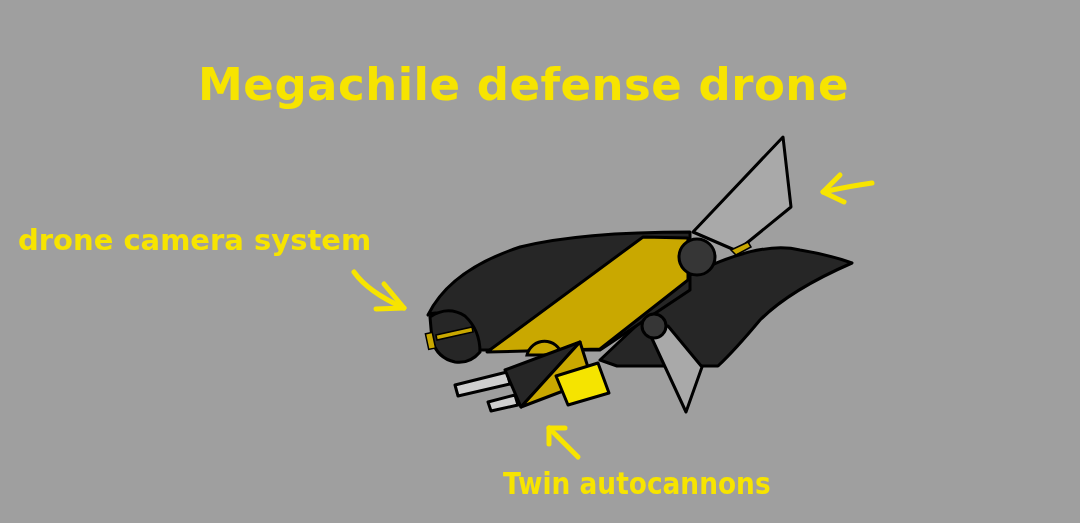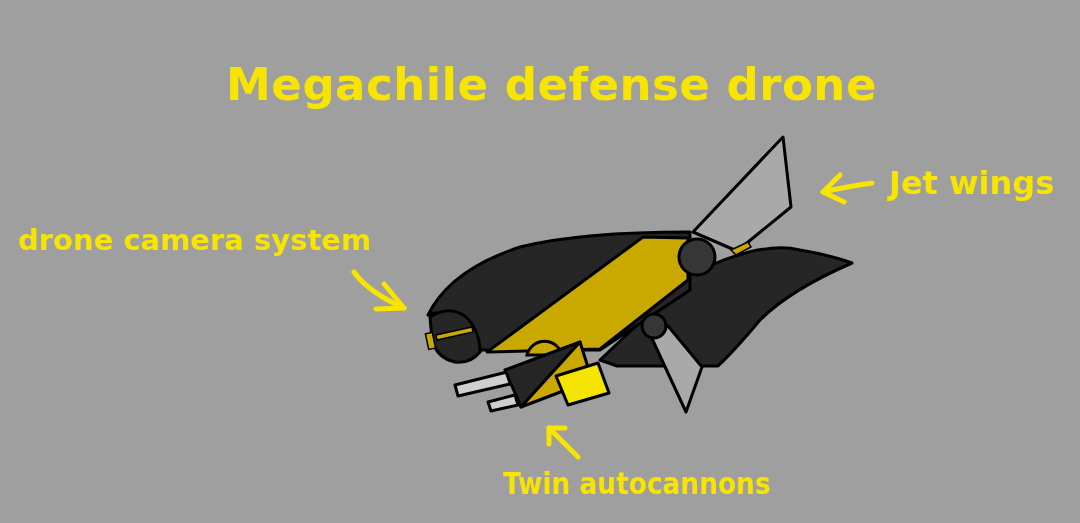--- a/index.html
+++ b/index.html
@@ -24,21 +24,20 @@
       white-space: nowrap;
       line-height: 1;
     }
     .title {
       left: 0;
       width: 1047px;
       top: 62px;
       text-align: center;
       font-size: 45px;
       letter-spacing: 0.5px;
-      padding-left: 28px;
     }
     .lbl-camera {
       left: 18px;
       top: 226px;
       font-size: 29px;
     }
     .lbl-wings {
       left: 889px;
       top: 167px;
       font-size: 32px;
@@ -58,21 +57,20 @@
       height: 523px;
     }
   </style>
 </head>
 <body>
 
 <div class="canvas">
 
   <div class="label title">Megachile defense drone</div>
   <div class="label lbl-camera">drone camera system</div>
-  <div class="label lbl-wings">Jet wings</div>
   <div class="label lbl-cannons">Twin autocannons</div>
 
   <svg class="drone" viewBox="0 0 1080 523" xmlns="http://www.w3.org/2000/svg">
 
     <g fill="none" stroke="#f7e400" stroke-width="5" stroke-linecap="round" stroke-linejoin="round">
       <path d="M354 272 Q368 292 404 308"></path>
       <path d="M384 284 L404 308 L376 309"></path>
     </g>
     <g fill="none" stroke="#f7e400" stroke-width="5" stroke-linecap="round" stroke-linejoin="round">
       <path d="M872 183 Q850 186 823 192"></path>

